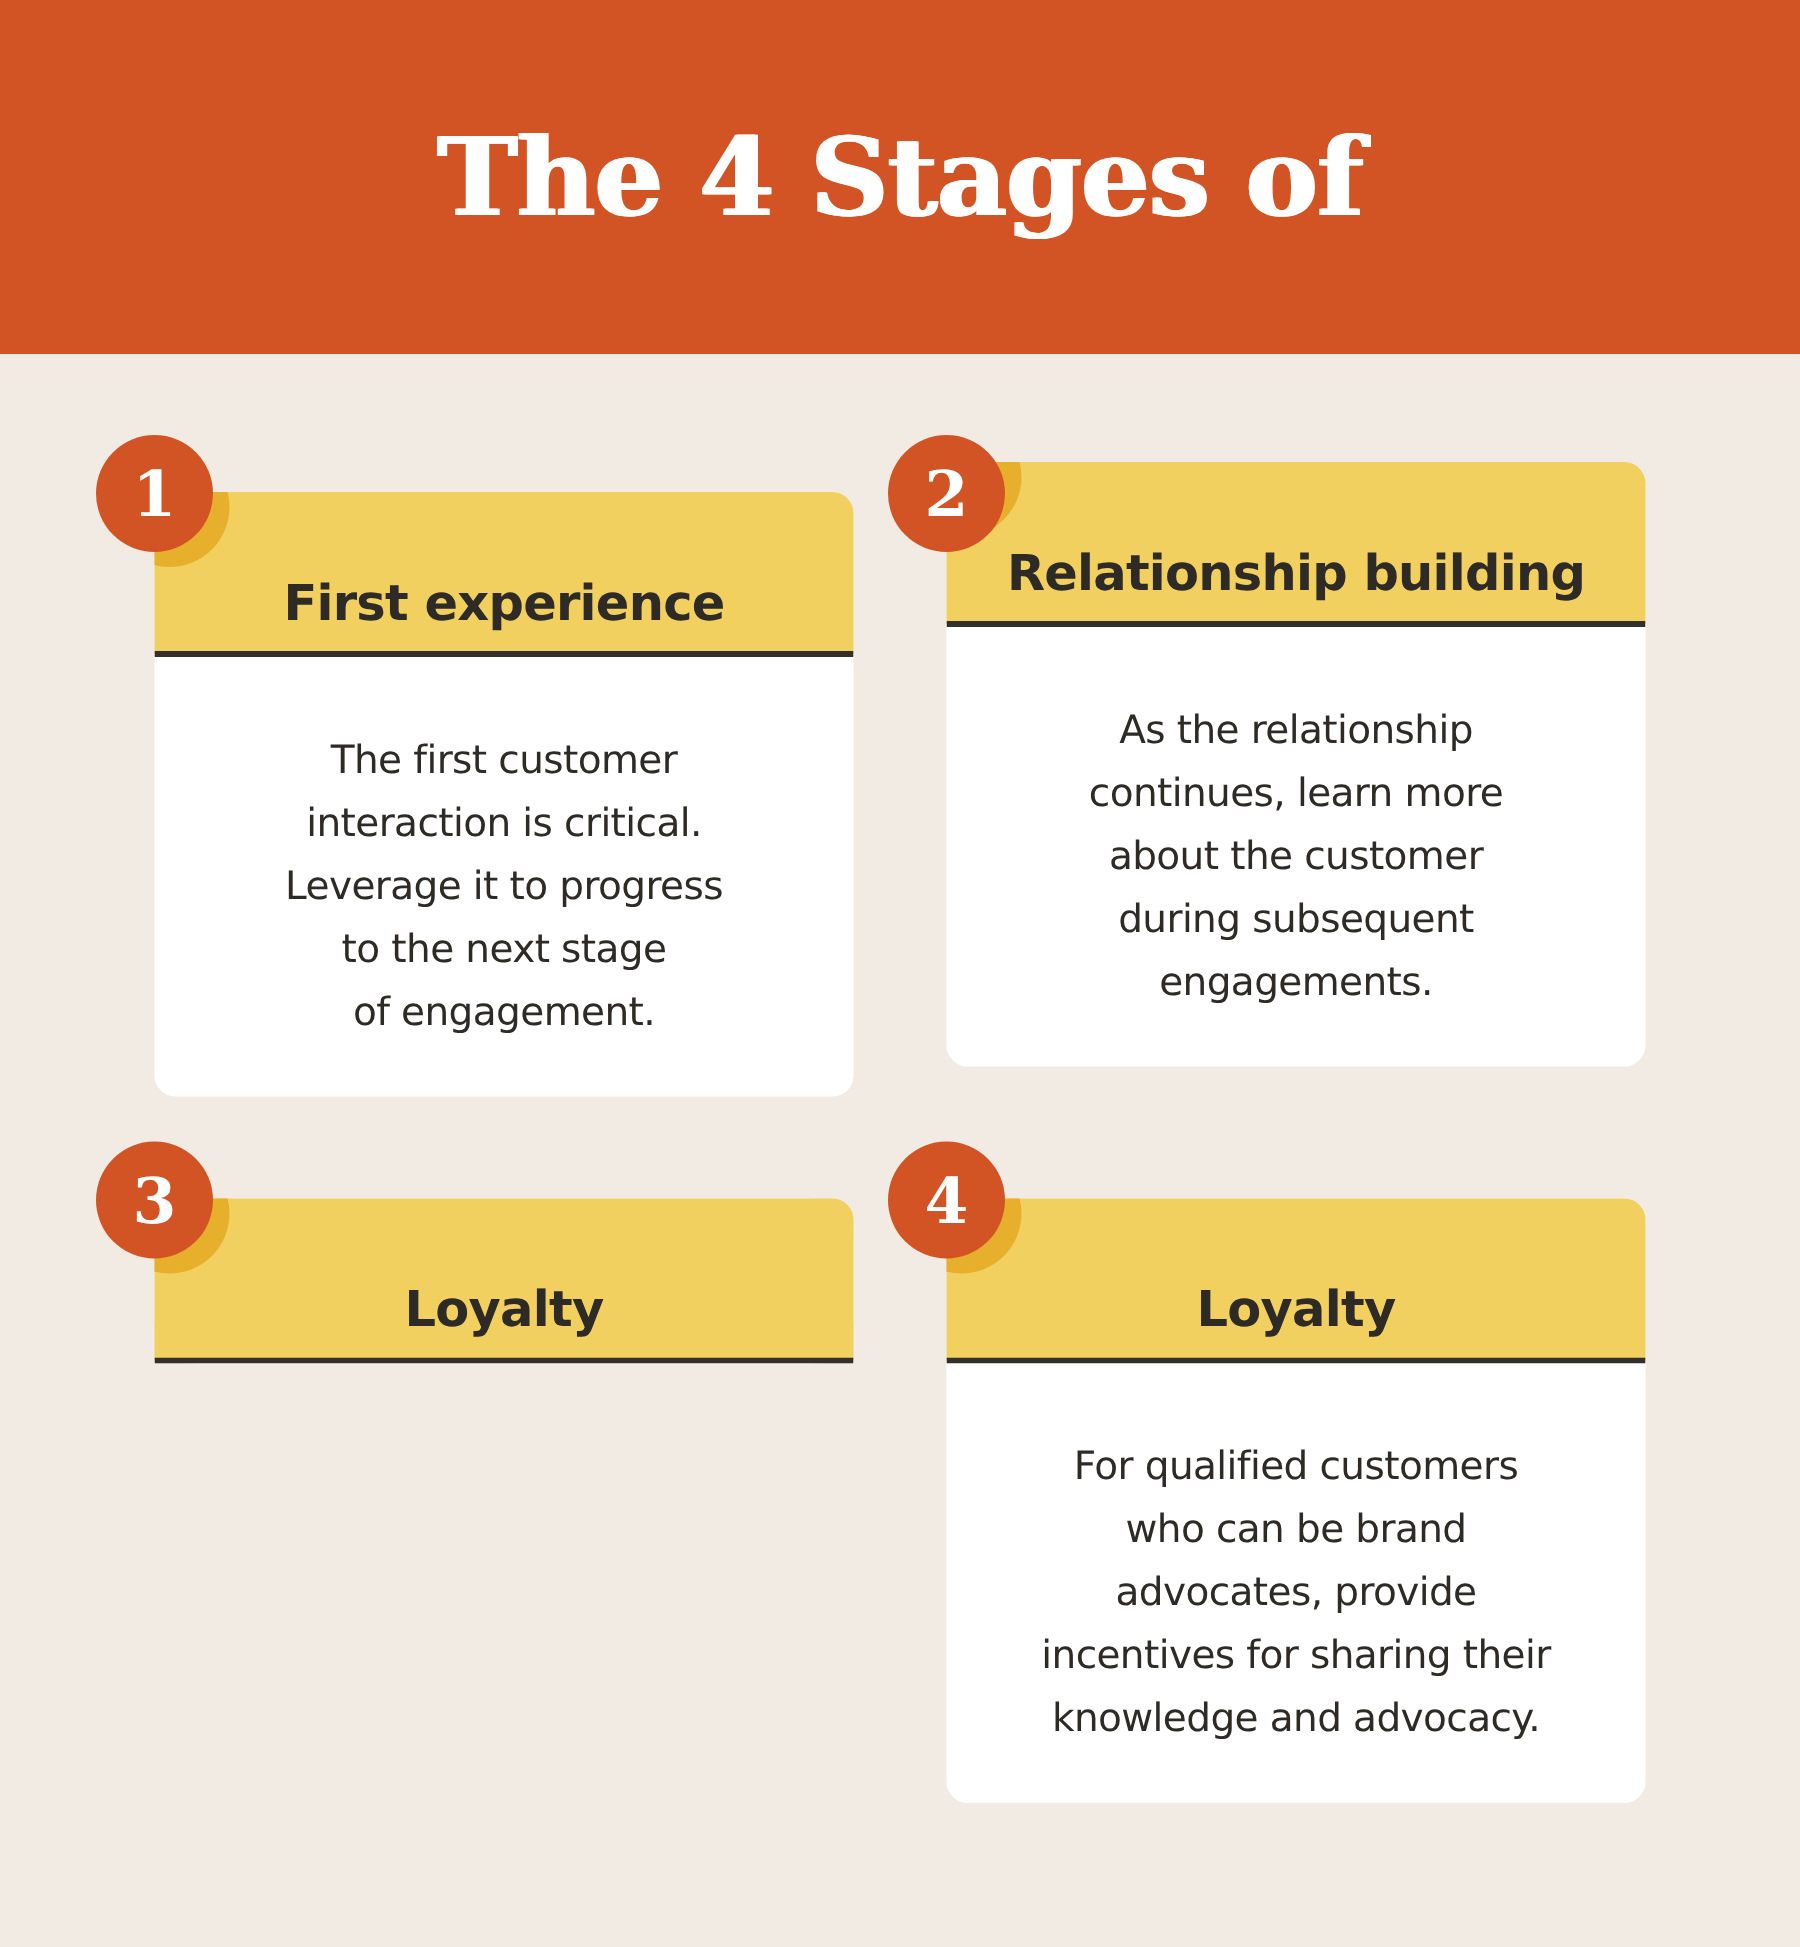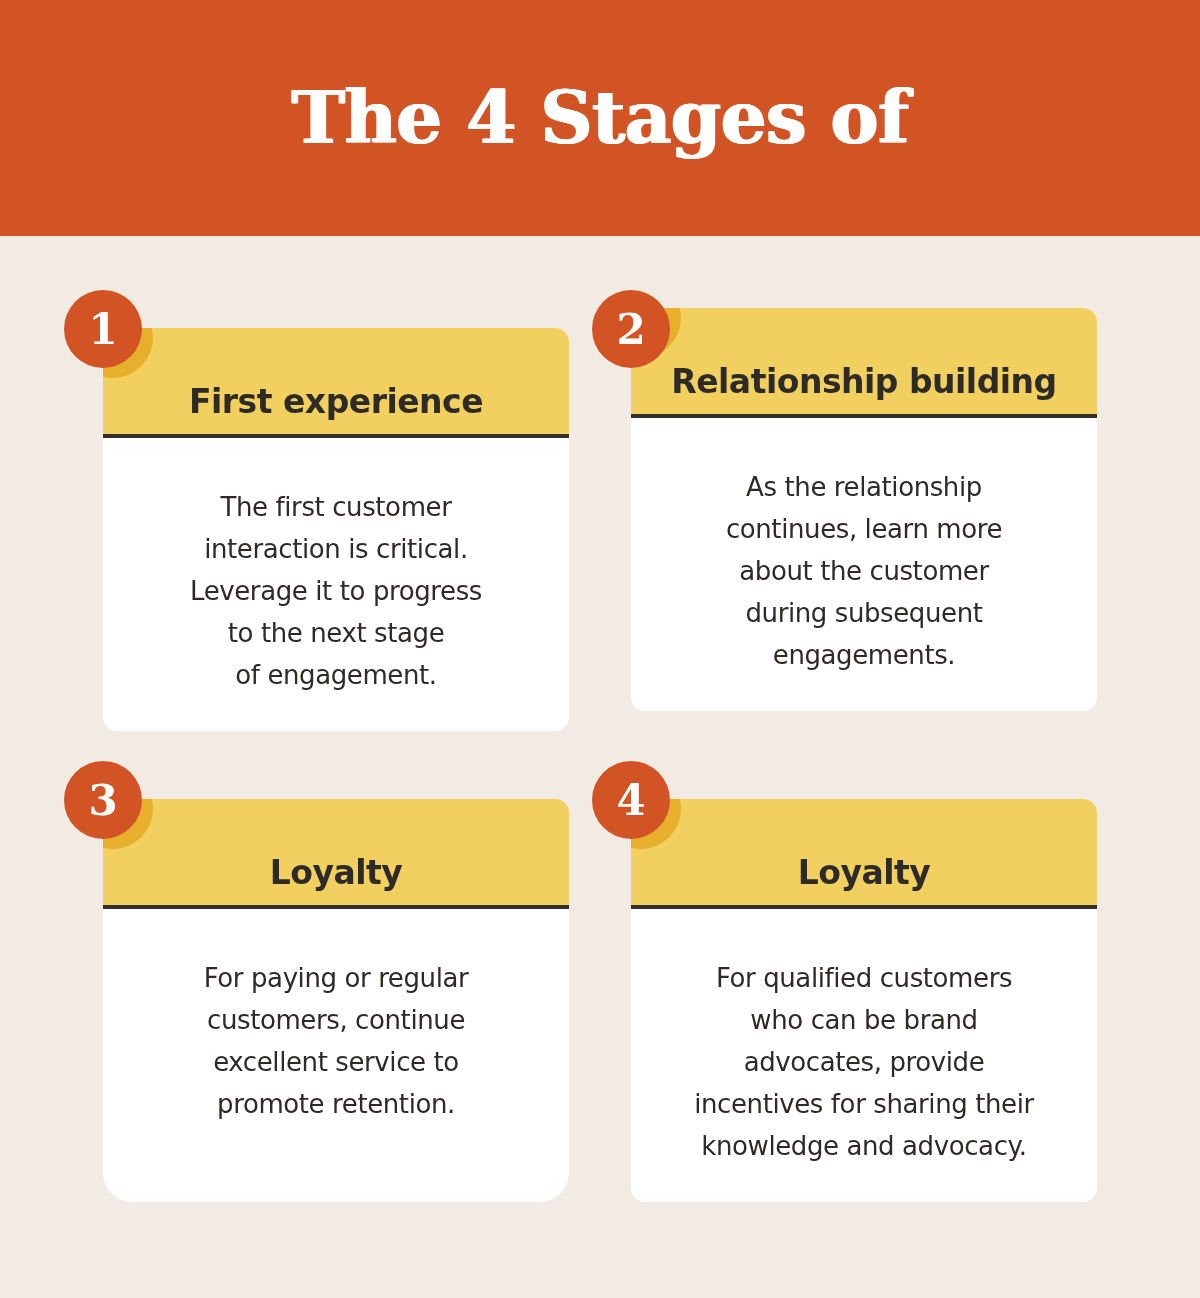--- a/index.html
+++ b/index.html
@@ -117,26 +117,20 @@
 engagements.</p>
   </div>
 </div>
 <div class="badge" style="left:592px; top:290px;">2</div>
 
 <div class="card" style="left:103px; top:799px;border-radius:29px;">
   <div class="card-header">
     <div class="shadow-arc"></div>
     <span class="card-title">Loyalty</span>
   </div>
-  <div class="card-body">
-    <p class="card-text">For paying or regular
-customers, continue
-excellent service to
-promote retention.</p>
-  </div>
 </div>
 <div class="badge" style="left:64px; top:761px;">3</div>
 
 <div class="card" style="left:631px; top:799px;">
   <div class="card-header">
     <div class="shadow-arc"></div>
     <span class="card-title">Loyalty</span>
   </div>
   <div class="card-body">
     <p class="card-text">For qualified customers

